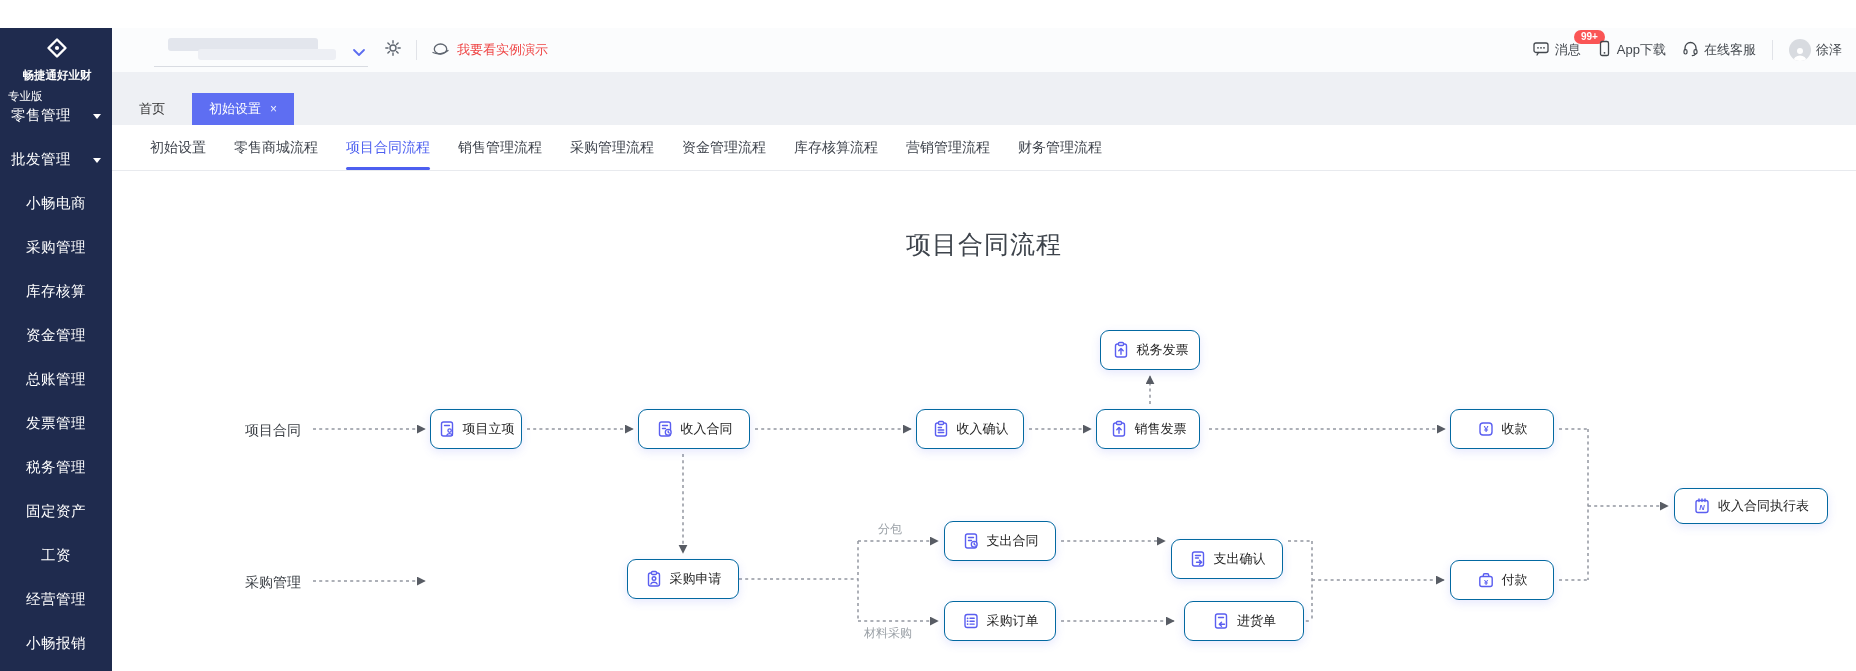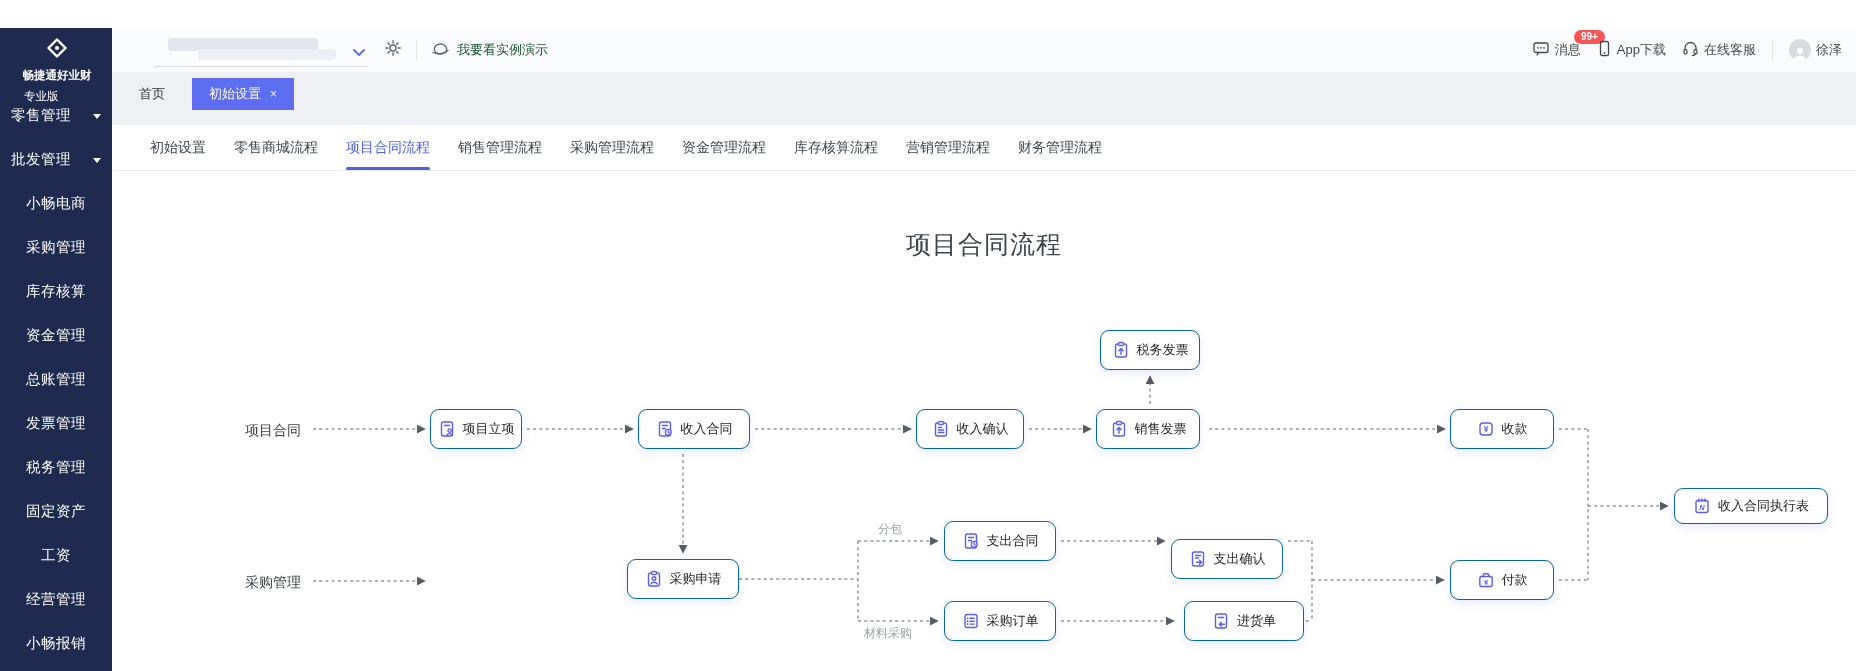--- a/index.html
+++ b/index.html
@@ -3,44 +3,44 @@
 <meta charset="utf-8">
 <style>
   html,body{margin:0;padding:0;background:#fff;}
   .app{position:relative;width:1856px;height:671px;background:#fff;overflow:hidden;
        font-family:"Liberation Sans","DejaVu Sans",sans-serif;color:#42474d;}
   
   .sidebar{position:absolute;left:0;top:28px;width:112px;bottom:0;background:#1f2b4e;z-index:5;}
   .brand{height:64px;padding:8px 6px 0 8px;box-sizing:border-box;color:#fff;}
   .brand-row{display:flex;align-items:center;gap:4px;flex-direction:column;}
   .brand-name{font-size:11.5px;font-weight:bold;white-space:nowrap;overflow:hidden;}
-  .brand-edition{font-size:11.5px;margin:6px 0 0 16px;color:#fff;}
+  .brand-edition{font-size:11.5px;margin:6px 0 0 0;color:#fff;}
   .menu{margin-top:1px;}
   .side-item{height:44px;display:flex;align-items:center;justify-content:center;gap:22px;
              color:#fff;font-size:14.5px;cursor:pointer;letter-spacing:.5px;}
   .caret{width:0;height:0;border-left:4.5px solid transparent;border-right:4.5px solid transparent;
          border-top:5px solid #fff;margin-top:2px;}
   
   .header{position:absolute;left:112px;right:0;top:28px;height:44px;background:#fbfcfd;}
   .acct{position:absolute;left:42px;top:4px;width:214px;height:34px;border-bottom:1px solid #d9dce2;}
   .blob1{position:absolute;left:14px;top:6px;width:150px;height:13px;background:#e3e6ed;border-radius:3px;}
   .blob2{position:absolute;left:44px;top:17px;width:138px;height:11px;background:#edeff4;border-radius:3px;}
   .acct-chevron{position:absolute;right:2px;top:11px;}
   .hleft{position:absolute;left:272px;top:0;height:44px;display:flex;align-items:center;gap:14px;}
   .vdiv{width:1px;height:20px;background:#e1e3e8;}
-  .demo{display:flex;align-items:center;gap:7px;font-size:13px;color:#14532d;cursor:pointer;}
+  .demo{display:flex;align-items:center;gap:7px;font-size:13px;color:#ef4444;cursor:pointer;}
   .hright{position:absolute;right:0;top:0;height:44px;display:flex;align-items:center;gap:16px;padding-right:0;}
   .hitem{display:flex;align-items:center;gap:5px;font-size:13px;color:#42474d;cursor:pointer;position:relative;}
   .badge{position:absolute;top:-10px;right:-24px;background:#fa5555;color:#fff;font-size:10px;
          font-weight:bold;padding:1px 7px;border-radius:9px;line-height:12px;}
   .avatar{width:22px;height:22px;border-radius:50%;background:#d8dbe0;display:flex;align-items:flex-end;justify-content:center;overflow:hidden;}
   .uname{font-size:13px;white-space:nowrap;width:40px;overflow:hidden;}
   
   .tabstrip{position:absolute;left:112px;right:0;top:72px;height:53px;background:#eef0f4;
-            display:flex;align-items:flex-start;padding:6px 0 0 10px;box-sizing:border-box;gap:10px;}
+            display:flex;align-items:flex-end;padding:6px 0 0 10px;box-sizing:border-box;gap:10px;}
   .wtab{height:32px;display:flex;align-items:center;gap:9px;padding:0 17px;font-size:13px;color:#333;cursor:pointer;}
   .wtab.active{background:#5e6ef2;color:#fff;}
   .wtab .x{font-size:12px;opacity:.9;}
   
   .navbar{position:absolute;left:112px;right:0;top:125px;height:45px;background:#fff;
           border-bottom:1px solid #e8eaee;display:flex;align-items:stretch;gap:28px;padding-left:38px;z-index:2;}
   .ntab{position:relative;display:flex;align-items:center;font-size:14px;color:#3f444d;cursor:pointer;white-space:nowrap;}
   .ntab.active{color:#4d5ff0;}
   .ntab.active::after{content:"";position:absolute;left:0;right:0;bottom:0;height:3px;background:#4d5ff0;border-radius:2px;}
   .nav-right{position:absolute;right:10px;top:0;height:45px;display:flex;align-items:center;gap:9px;font-size:13px;color:#42474d;}

